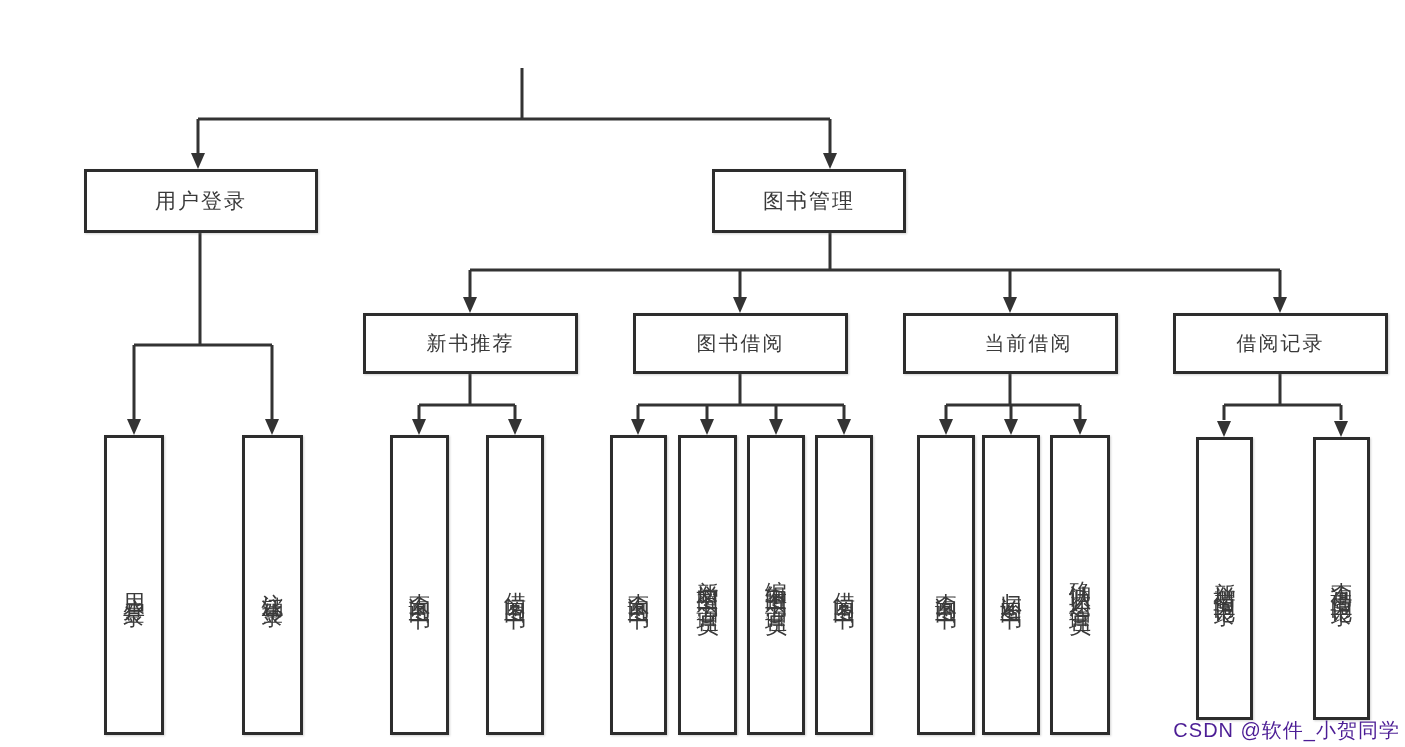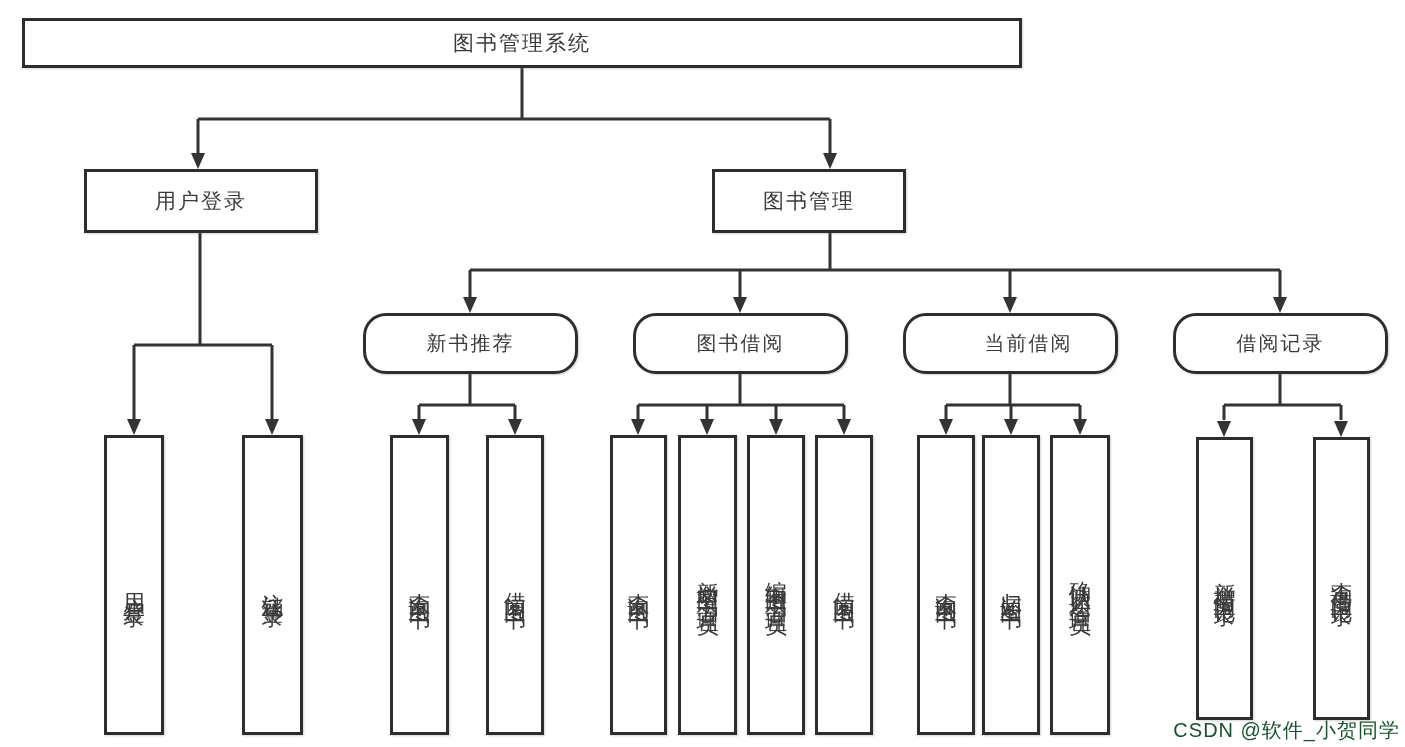--- a/index.html
+++ b/index.html
@@ -21,42 +21,42 @@
   .hbox { font-size:21px; letter-spacing:2px; }
   .leaf {
     top:435px; height:300px;
     writing-mode:vertical-rl; text-orientation:mixed;
     font-size:22px; letter-spacing:5px; line-height:1.1;
   }
   .leaf.short { top:437px; height:283px; }
   #root-box   { left:22px;  top:18px;  width:1000px; height:50px; }
   #n-user     { left:84px;  top:169px; width:234px; height:64px; }
   #n-mgmt     { left:712px; top:169px; width:194px; height:64px; }
-  .lvl2 { top:313px; height:61px; font-size:20px;border-radius:23px; }
+  .lvl2 { top:313px; height:61px; font-size:20px; }
   #n-newbooks { left:363px;  width:215px; }
   #n-borrow   { left:633px;  width:215px;font-family:Liberation Serif, serif; }
   #n-current  { left:903px;  width:215px;padding-left:36px; }
   #n-records  { left:1173px; width:215px; }
   #l-ul-login   { left:104px;  width:60px; }
   #l-ul-logout  { left:242px;  width:61px; }
   #l-nb-query   { left:390px;  width:59px; }
   #l-nb-borrow  { left:486px;  width:58px; }
   #l-bw-query   { left:610px;  width:57px; }
   #l-bw-add     { left:678px;  width:59px; }
   #l-bw-edit    { left:747px;  width:58px; }
   #l-bw-borrow  { left:815px;  width:58px; }
   #l-cb-query   { left:917px;  width:58px; }
   #l-cb-return  { left:982px;  width:58px; }
   #l-cb-confirm { left:1050px; width:60px; }
   #l-rc-add     { left:1196px; width:57px; }
   #l-rc-query   { left:1313px; width:57px; }
   #watermark {
     position:absolute; right:5px; bottom:3px;
     font-size:20px; letter-spacing:1px;
-    color:#14532d; z-index:10; white-space:nowrap;
+    color:#4c1d95; z-index:10; white-space:nowrap;
   }
 </style>
 </head>
 <body>
 
 <div id="canvas">
 
   <svg id="wires" viewBox="0 0 1405 747" xmlns="http://www.w3.org/2000/svg">
     <path d="M522 68 V119 M198 119 H830 M198 119 V154 M830 119 V154
              M200 233 V345 M134 345 H272 M134 345 V420 M272 345 V420
@@ -67,21 +67,20 @@
              M1280 374 V405 M1224 405 H1341 M1224 405 V420 M1341 405 V420" fill="none" stroke="#333333" stroke-width="3"></path>
     <path d="M191 153 h14 L198 169 z M823 153 h14 L830 169 z
              M463 297 h14 L470 313 z M733 297 h14 L740 313 z M1003 297 h14 L1010 313 z M1273 297 h14 L1280 313 z
              M127 419 h14 L134 435 z M265 419 h14 L272 435 z
              M412 419 h14 L419 435 z M508 419 h14 L515 435 z
              M631 419 h14 L638 435 z M700 419 h14 L707 435 z M769 419 h14 L776 435 z M837 419 h14 L844 435 z
              M939 419 h14 L946 435 z M1004 419 h14 L1011 435 z M1073 419 h14 L1080 435 z
              M1217 421 h14 L1224 437 z M1334 421 h14 L1341 437 z" fill="#333333" stroke="none"></path>
   </svg>
 
-  <div class="box hbox" id="root-box">图书管理系统</div>
 
   <div class="box hbox" id="n-user">用户登录</div>
   <div class="box hbox" id="n-mgmt">图书管理</div>
 
   <div class="box hbox lvl2" id="n-newbooks">新书推荐</div>
   <div class="box hbox lvl2" id="n-borrow">图书借阅</div>
   <div class="box hbox lvl2" id="n-current">当前借阅</div>
   <div class="box hbox lvl2" id="n-records">借阅记录</div>
 
   <div class="box leaf" id="l-ul-login">用户登录</div>

